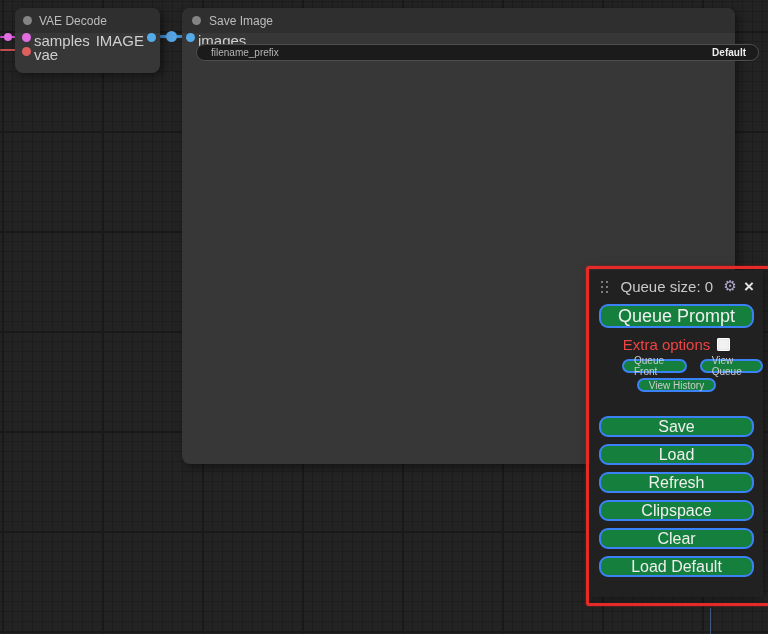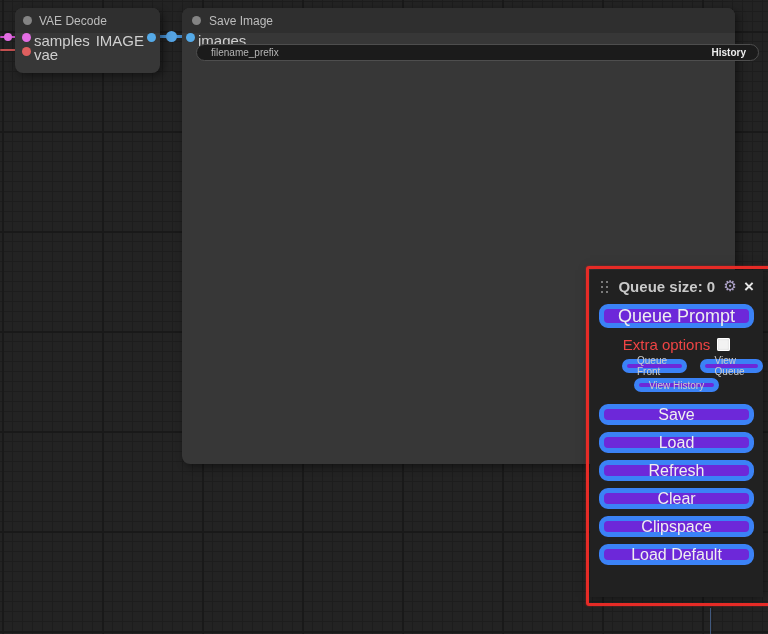--- a/index.html
+++ b/index.html
@@ -52,36 +52,36 @@
   .menu{
     position:absolute;left:590px;top:270px;width:173px;height:327px;
     background:#212121;color:#ddd;box-shadow:0 0 10px rgba(0,0,0,.5);
   }
   .menu-header{display:flex;align-items:center;padding:7px 9px 0 10px;height:19px;}
   .drag-handle{width:10px;height:13px;position:relative;cursor:grab;flex:0 0 auto;}
   .drag-handle i{
     position:absolute;left:1px;top:1px;width:2px;height:2px;border-radius:50%;background:#9a9a9a;
     box-shadow:5px 0 0 #9a9a9a,0 5px 0 #9a9a9a,5px 5px 0 #9a9a9a,0 10px 0 #9a9a9a,5px 10px 0 #9a9a9a;
   }
-  .queue-size{flex:1;text-align:center;font-size:15px;color:#c9c9c9;font-weight:bold;}
+  .queue-size{flex:1;text-align:center;font-size:15px;color:#c9c9c9;}
   .gear{font-family:"DejaVu Sans",sans-serif;font-size:15px;color:#b1a6cd;cursor:pointer;margin-right:7px;line-height:1;}
   .close-x{font-size:17px;font-weight:bold;color:#e6e6e6;cursor:pointer;line-height:1;}
 
   .btn{
-    background:#6d28d9;border:5px solid #3b82f6;border-radius:9px;color:#efefef;
+    background:#15803d;border:2px solid #3b82f6;border-radius:9px;color:#efefef;
     display:flex;align-items:center;justify-content:center;cursor:pointer;box-sizing:border-box;
   }
   .queue-prompt{margin:8px 9px 0 9px;height:24px;font-size:18px;}
   .extra-row{margin-top:9px;display:flex;align-items:center;justify-content:center;gap:7px;height:15px;}
   .extra-label{font-size:15px;color:#ef4444;}
   .checkbox{width:13px;height:13px;background:#f2f2f2;border-radius:2px;box-shadow:inset 0 0 0 1px #fff, inset 0 0 3px rgba(0,0,0,.25);cursor:pointer;}
   .pill-row{margin-top:7px;display:flex;justify-content:center;gap:13px;margin-left:32px;}
   .pill{height:14px;border-radius:8px;font-size:10px;color:#cccccc;padding:0 10px;}
   .vh-row{margin-top:5px;display:flex;justify-content:center;}
-  .stack{margin-top:12px;}
+  .stack{margin-top:24px;}
   .stack .btn{margin:0 9px 7px 9px;height:21px;font-size:16px;}
 
   .highlight{
     position:absolute;left:586px;top:266px;width:180px;height:334px;
     border:3px solid #e62b26;border-radius:3px;pointer-events:none;
     box-shadow:0 0 2px rgba(230,43,38,.6);
   }
 </style>
 </head>
 <body>
@@ -112,21 +112,21 @@
 
   <div class="node" style="left:182px;top:8px;width:553px;height:456px;">
     <div class="node-title">
       <span class="title-dot" style="left:10px;"></span>
       <span class="title-text" style="left:27px;">Save Image</span>
     </div>
     <span class="slot-dot dot-image" style="left:4px;top:25px;"></span>
     <span class="slot-label" style="left:16px;top:24px;">images</span>
     <div class="widget" style="left:14px;top:36px;width:535px;height:15px;">
       <span class="wname">filename_prefix</span>
-      <span class="wvalue">History</span>
+      <span class="wvalue">Default</span>
     </div>
     <div class="abs" style="left:0;top:60px;right:0;bottom:0;"></div>
   </div>
 
   <div class="menu">
     <div class="menu-header">
       <span class="drag-handle">
           <i></i>
         </span>
       <span class="queue-size">Queue size: 0</span>
@@ -146,21 +146,21 @@
       <div class="btn pill">View Queue</div>
     </div>
     <div class="vh-row">
       <div class="btn pill">View History</div>
     </div>
 
     <div class="stack">
       <div class="btn">Save</div>
       <div class="btn">Load</div>
       <div class="btn">Refresh</div>
+      <div class="btn">Clipspace</div>
       <div class="btn">Clear</div>
-      <div class="btn">Clipspace</div>
       <div class="btn">Load Default</div>
     </div>
   </div>
 
   <div class="highlight"></div>
 
 </div>
 
 </body></html>

